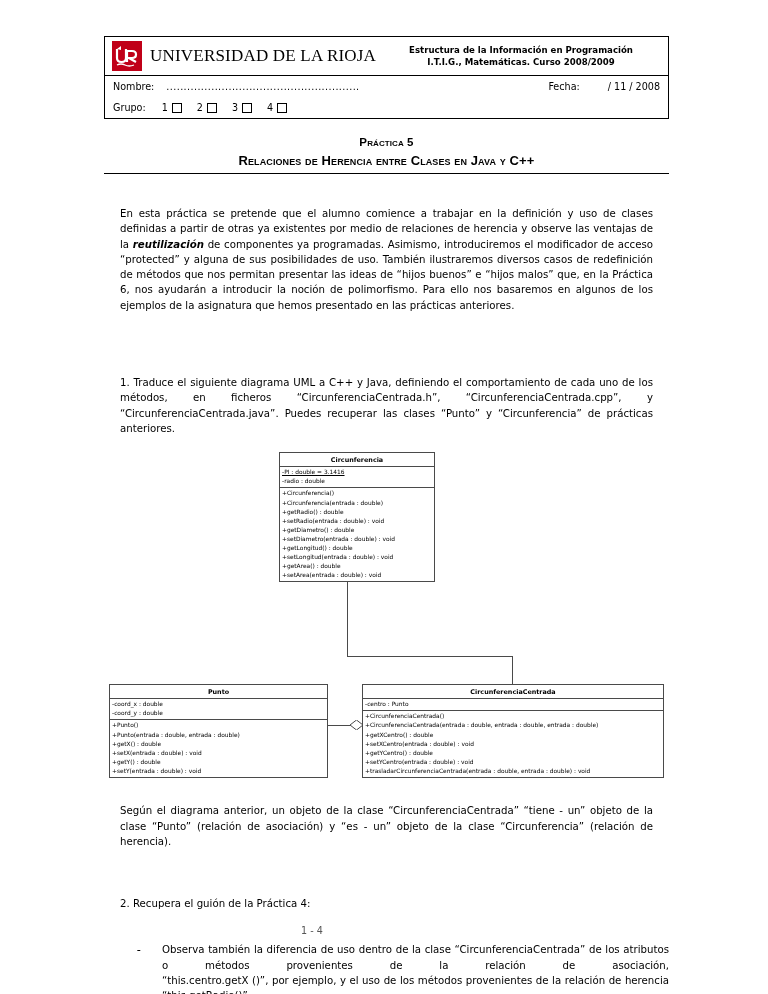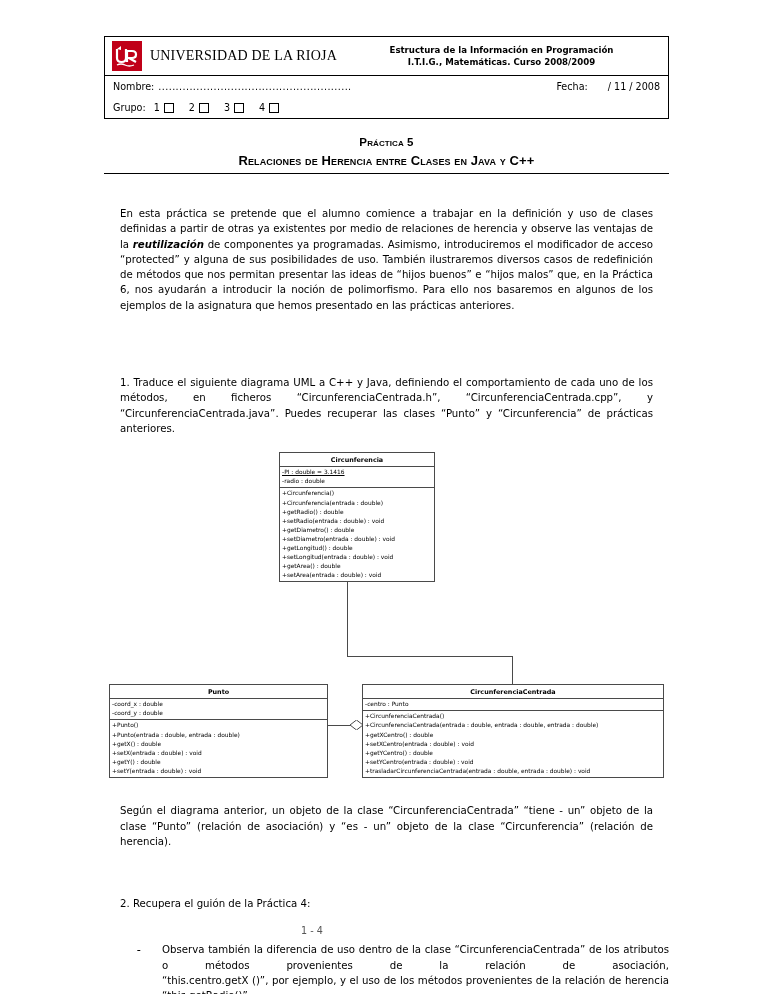--- a/index.html
+++ b/index.html
@@ -43,40 +43,41 @@
   .logo-mark {
     width: 30px;
     height: 30px;
     background: #c00018;
     position: relative;
     flex: 0 0 auto;
   }
   .logo-mark svg { display:block; }
   .logo-text {
     font-family: "Liberation Serif", serif;
-    font-size: 14px;
+    font-size: 17px;
     letter-spacing: .2px;
     margin-left: 8px;
     white-space: nowrap;
   }
   .hdr-course {
     flex: 1 1 auto;
     text-align: center;
     font-size: 8.6px;
     font-weight: bold;
     line-height: 1.45;
     padding-right: 6px;
     padding-left: 4px;
   }
   .hdr-row2, .hdr-row3 {
     display: flex;
     align-items: center;
     font-size: 9.6px;
     padding: 0 8px;
     height: 21px;
+    gap: 8px;
   }
   .hdr-row2 .nombre-label { white-space: nowrap; }
   .hdr-row2 .dots {
     margin-left: 4px;
     letter-spacing: .4px;
     overflow: hidden;
     white-space: nowrap;
     flex: 0 1 auto;
   }
   .hdr-row2 .spacer { flex: 1 1 auto; }

